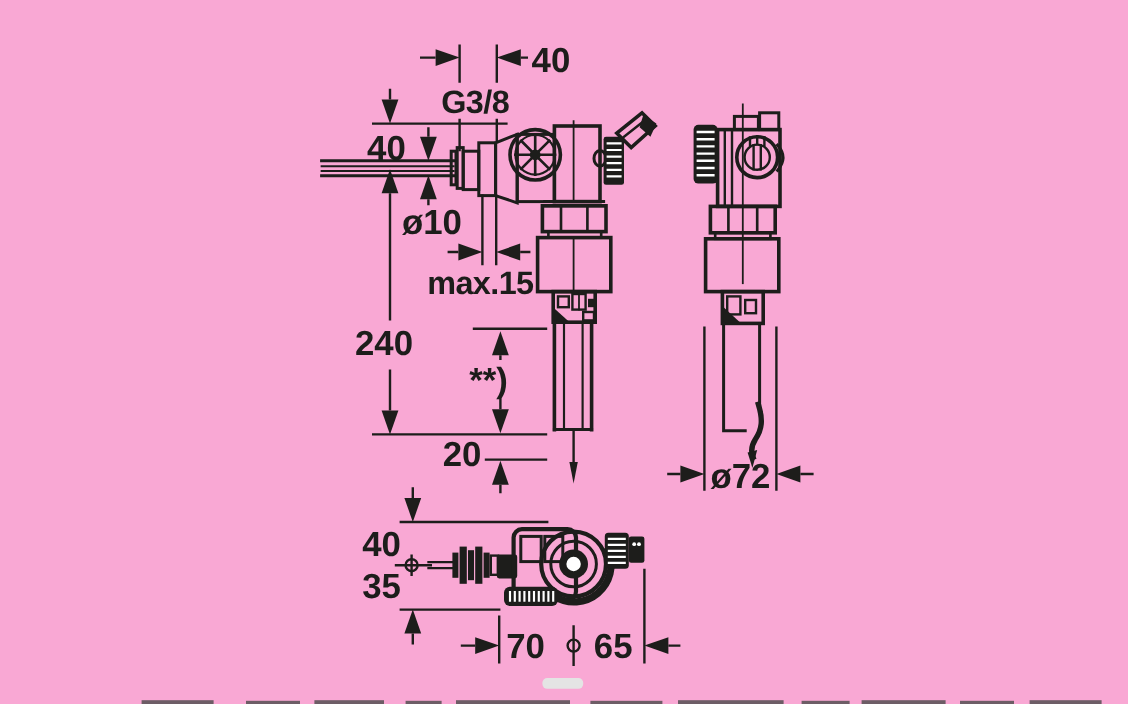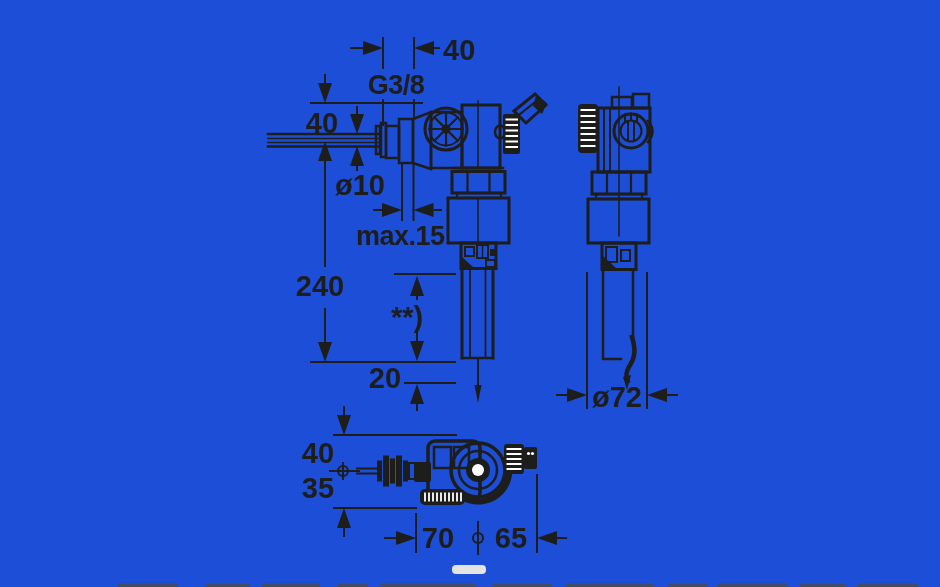--- a/index.html
+++ b/index.html
@@ -1,16 +1,16 @@
 <!DOCTYPE html>
 <html><head>
 <meta charset="utf-8">
 <style>
   html,body{margin:0;padding:0;background:#ffffff;}
-  .stage{position:relative;width:940px;height:587px;background:#1d4ed8;overflow:hidden;}
+  .stage{position:relative;width:940px;height:587px;background:#f9a8d4;overflow:hidden;}
   svg text{font-family:"Liberation Sans","DejaVu Sans",sans-serif;font-weight:700;fill:#1d1d1b;}
   .num{font-size:29px;}
   .thread{font-size:27px;letter-spacing:-0.5px;}
   .obj{stroke:#1d1d1b;fill:none;stroke-linecap:square;}
   .dim{stroke:#1d1d1b;stroke-width:2;fill:none;}
   .fillb{fill:#1d1d1b;stroke:none;}
   .wline{stroke:#ffffff;fill:none;}
 </style>
 </head>
 <body>

